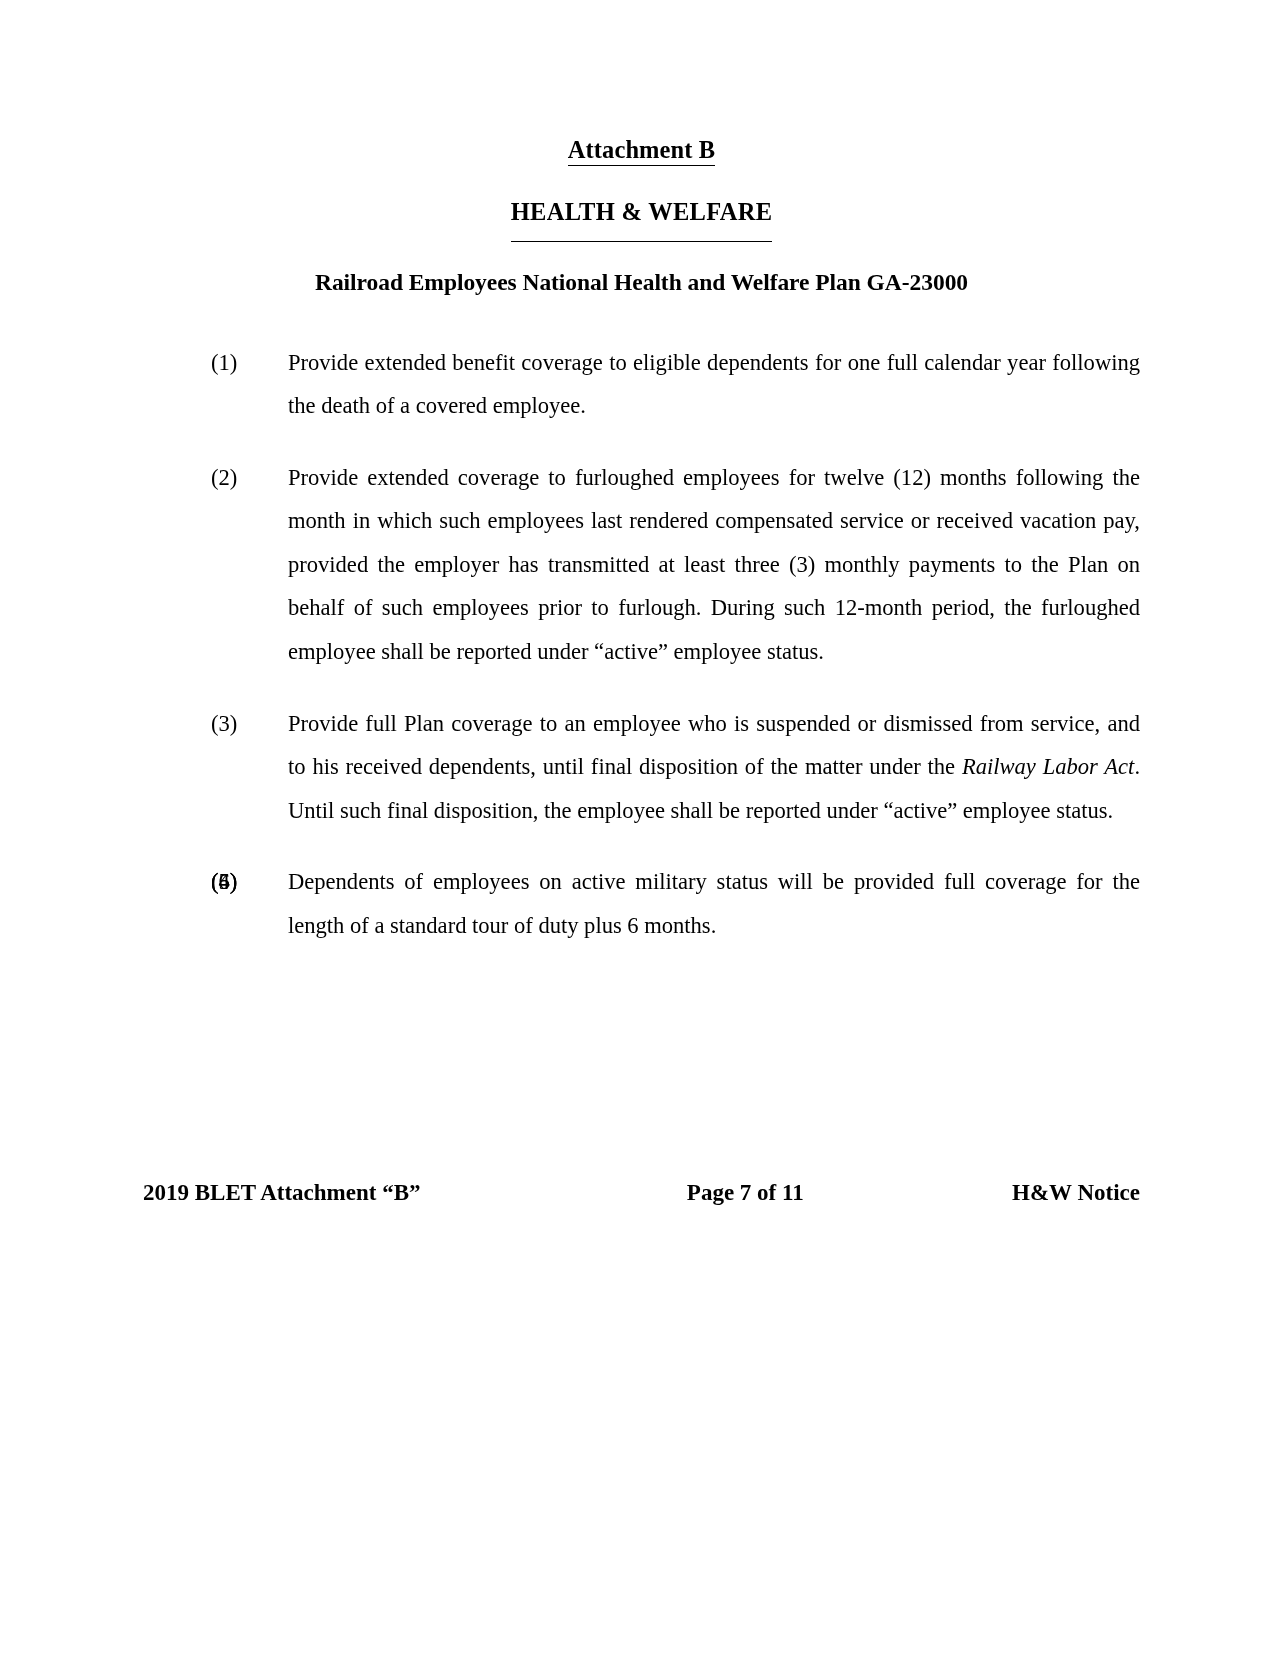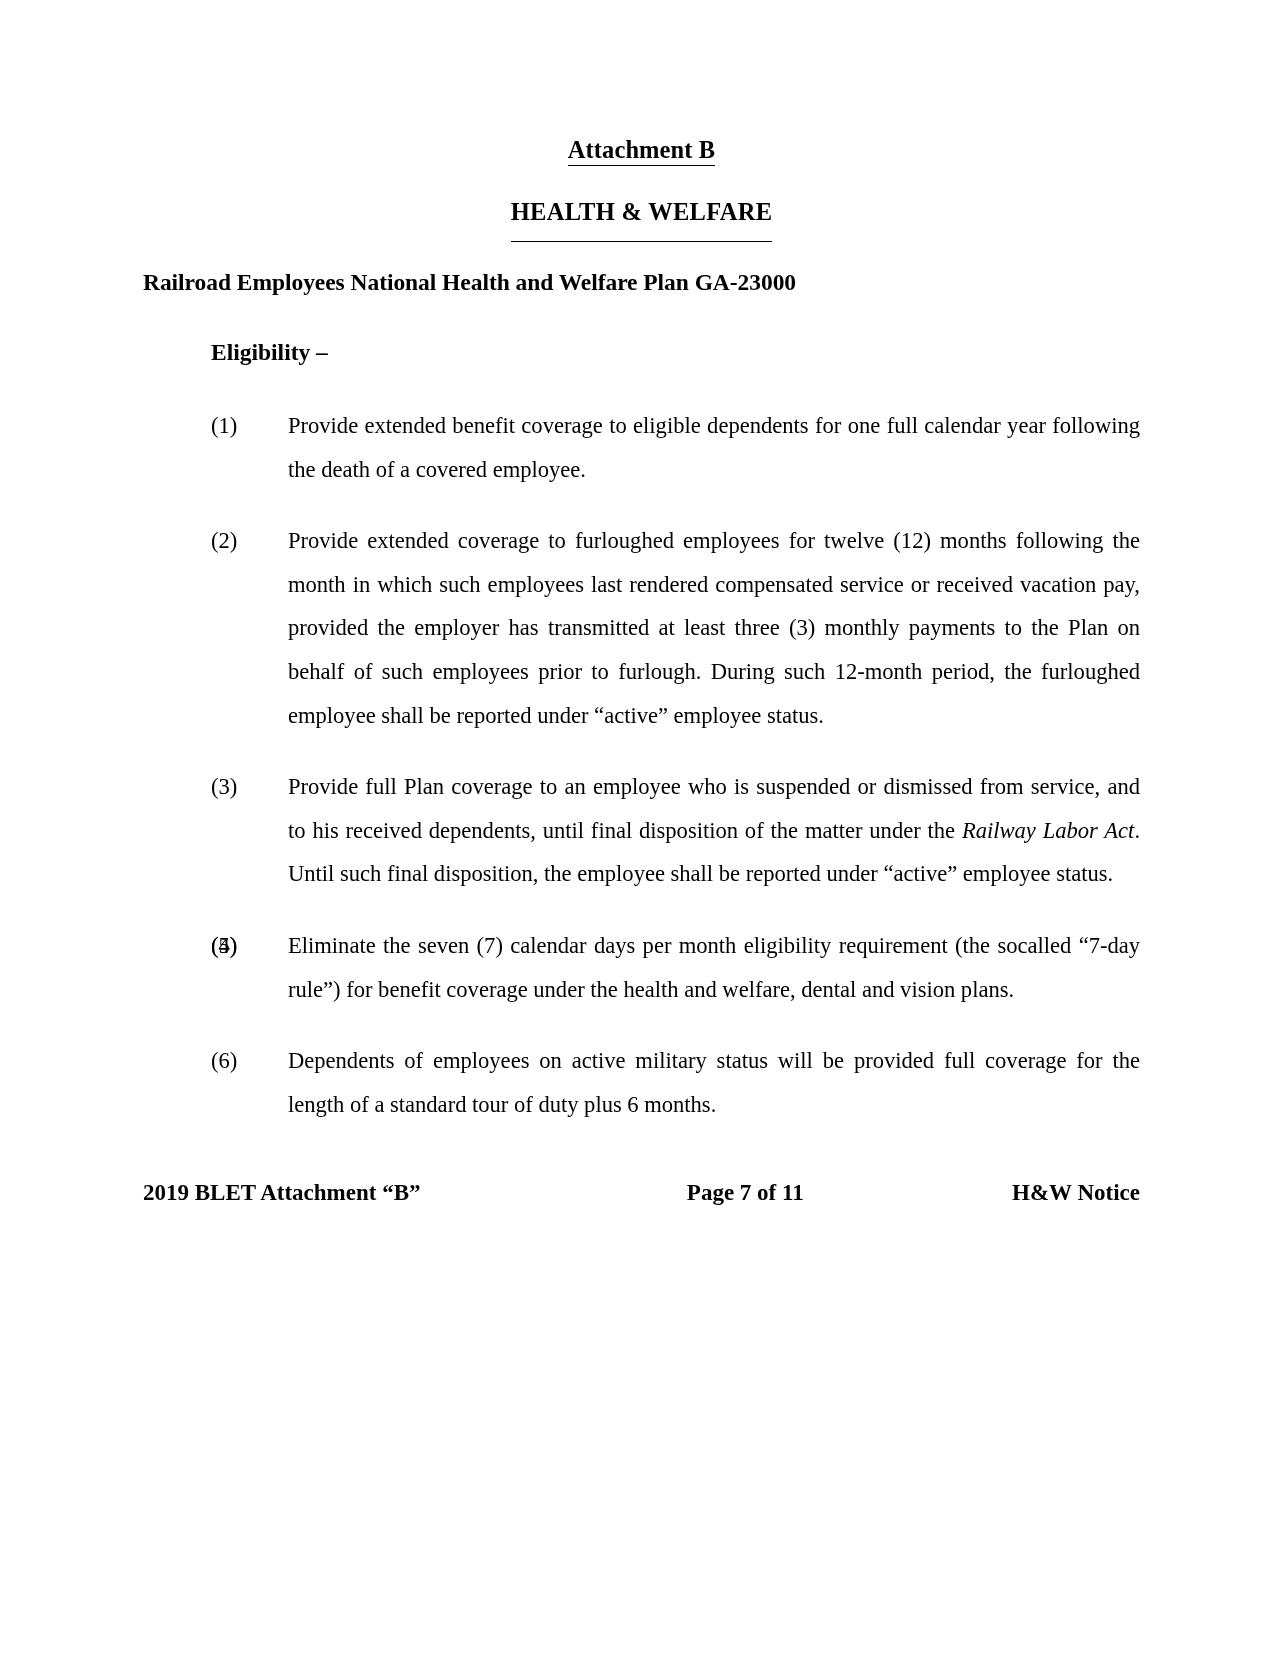--- a/index.html
+++ b/index.html
@@ -54,20 +54,21 @@
   .doc-subtitle span {
     border-bottom: 1.6px solid #000;
     padding-bottom: 16px;
   }
   .plan-heading {
     font-weight: bold;
     font-size: 23.5px;
     line-height: 1.0;
     margin: 0 0 46px 0;
     letter-spacing: -0.05px;
+    text-align: center;
   }
   .section-heading {
     font-weight: bold;
     font-size: 23.5px;
     line-height: 1.0;
     margin: 0 0 40px 0;
     padding-left: 68px;
   }
 
   
@@ -127,21 +128,20 @@
 
 <div class="page">
   <div class="content">
 
     <h1 class="doc-title"><span>Attachment B</span></h1>
 
     <h2 class="doc-subtitle"><span>HEALTH &amp; WELFARE</span></h2>
 
     <h3 class="plan-heading">Railroad Employees National Health and Welfare Plan GA-23000</h3>
 
-    <h4 class="section-heading">Eligibility –</h4>
 
     <ol class="items">
 
       <li class="item">
         <span class="item-number">(1)</span>
         <span class="item-text">Provide extended benefit coverage to eligible dependents for one full calendar year following the death of a covered employee.</span>
       </li>
 
       <li class="item">
         <span class="item-number">(2)</span>
@@ -152,21 +152,20 @@
         <span class="item-number">(3)</span>
         <span class="item-text"><span>Provide full Plan coverage to an employee who is suspended or dismissed from service, and to his received dependents, until final disposition of the matter under the </span><i>Railway Labor Act</i><span>. Until such final disposition, the employee shall be reported under “active” employee status.</span></span>
       </li>
 
       <li class="item">
         <span class="item-number">(4)</span>
       </li>
 
       <li class="item">
         <span class="item-number">(5)</span>
-        <span class="item-text">Eliminate the seven (7) calendar days per month eligibility requirement (the so­called “7-day rule”) for benefit coverage under the health and welfare, dental and vision plans.</span>
       </li>
 
       <li class="item">
         <span class="item-number">(6)</span>
         <span class="item-text">Dependents of employees on active military status will be provided full coverage for the length of a standard tour of duty plus 6 months.</span>
       </li>
 
     </ol>
   </div>
 

